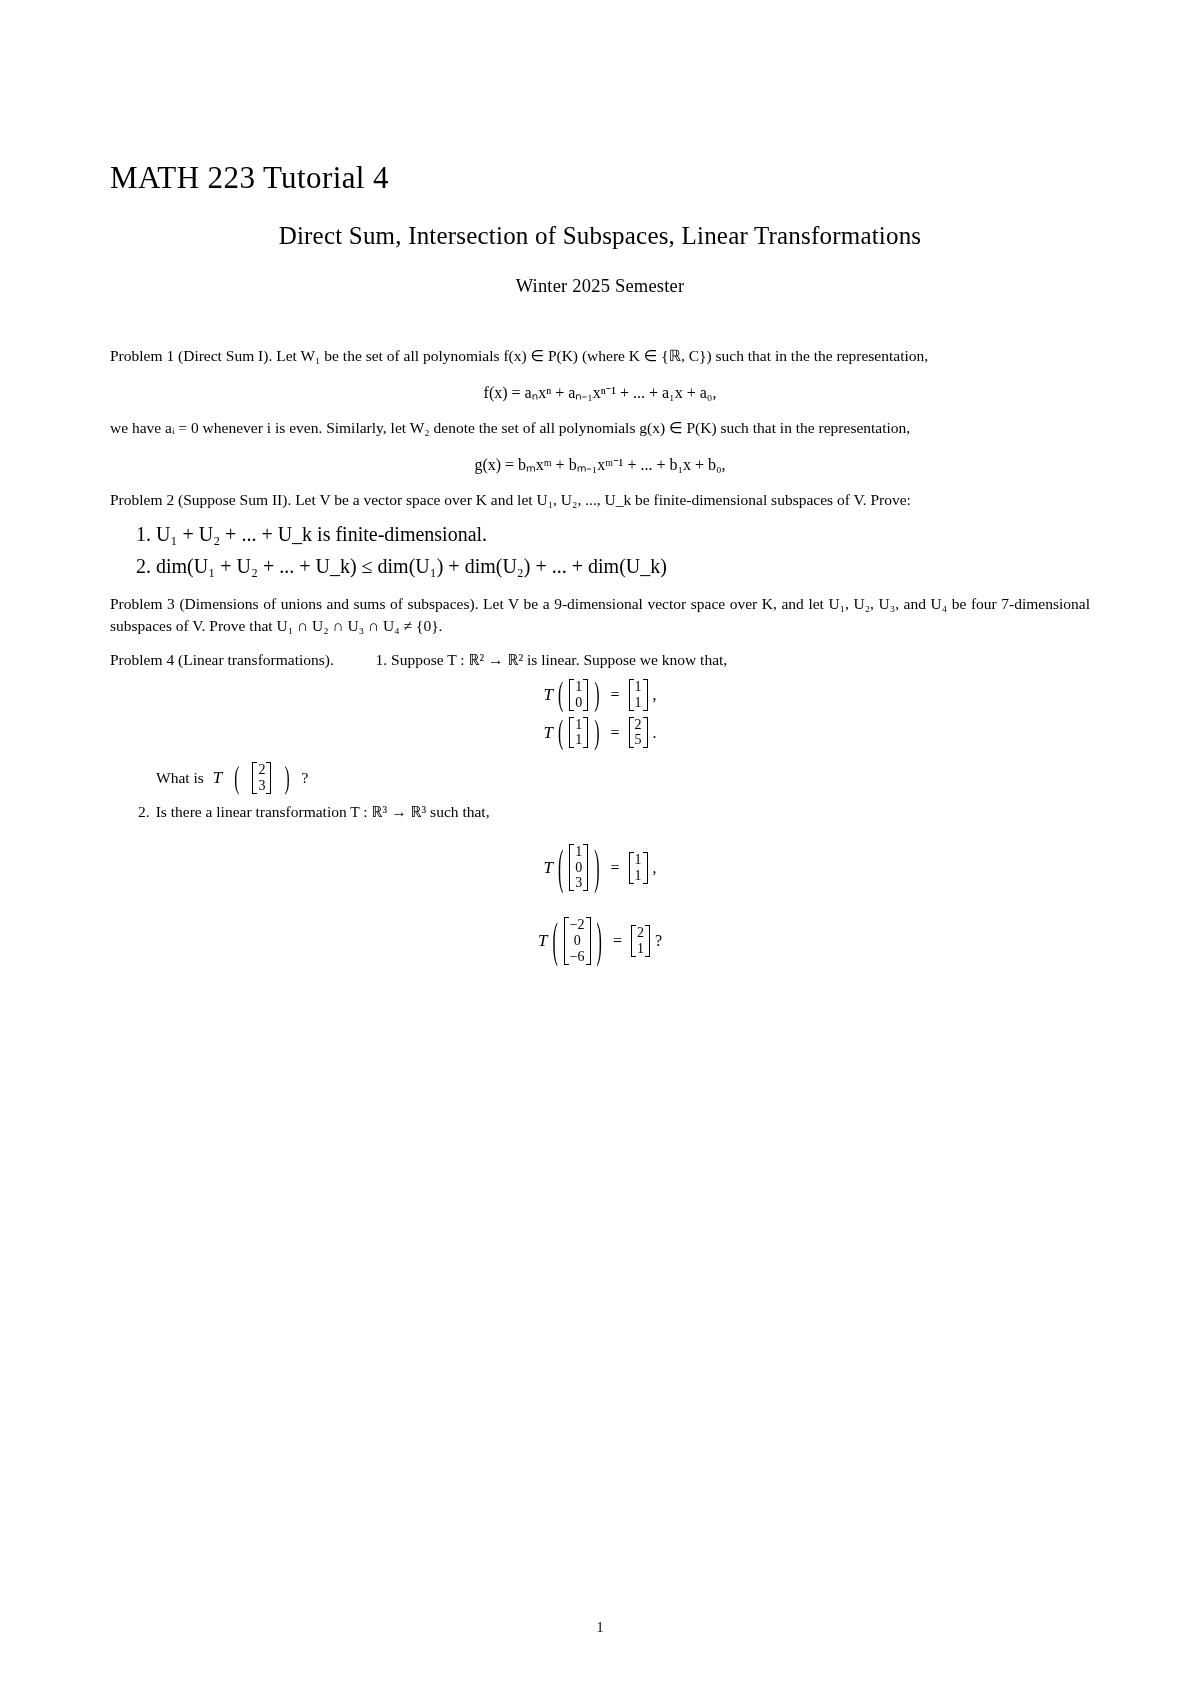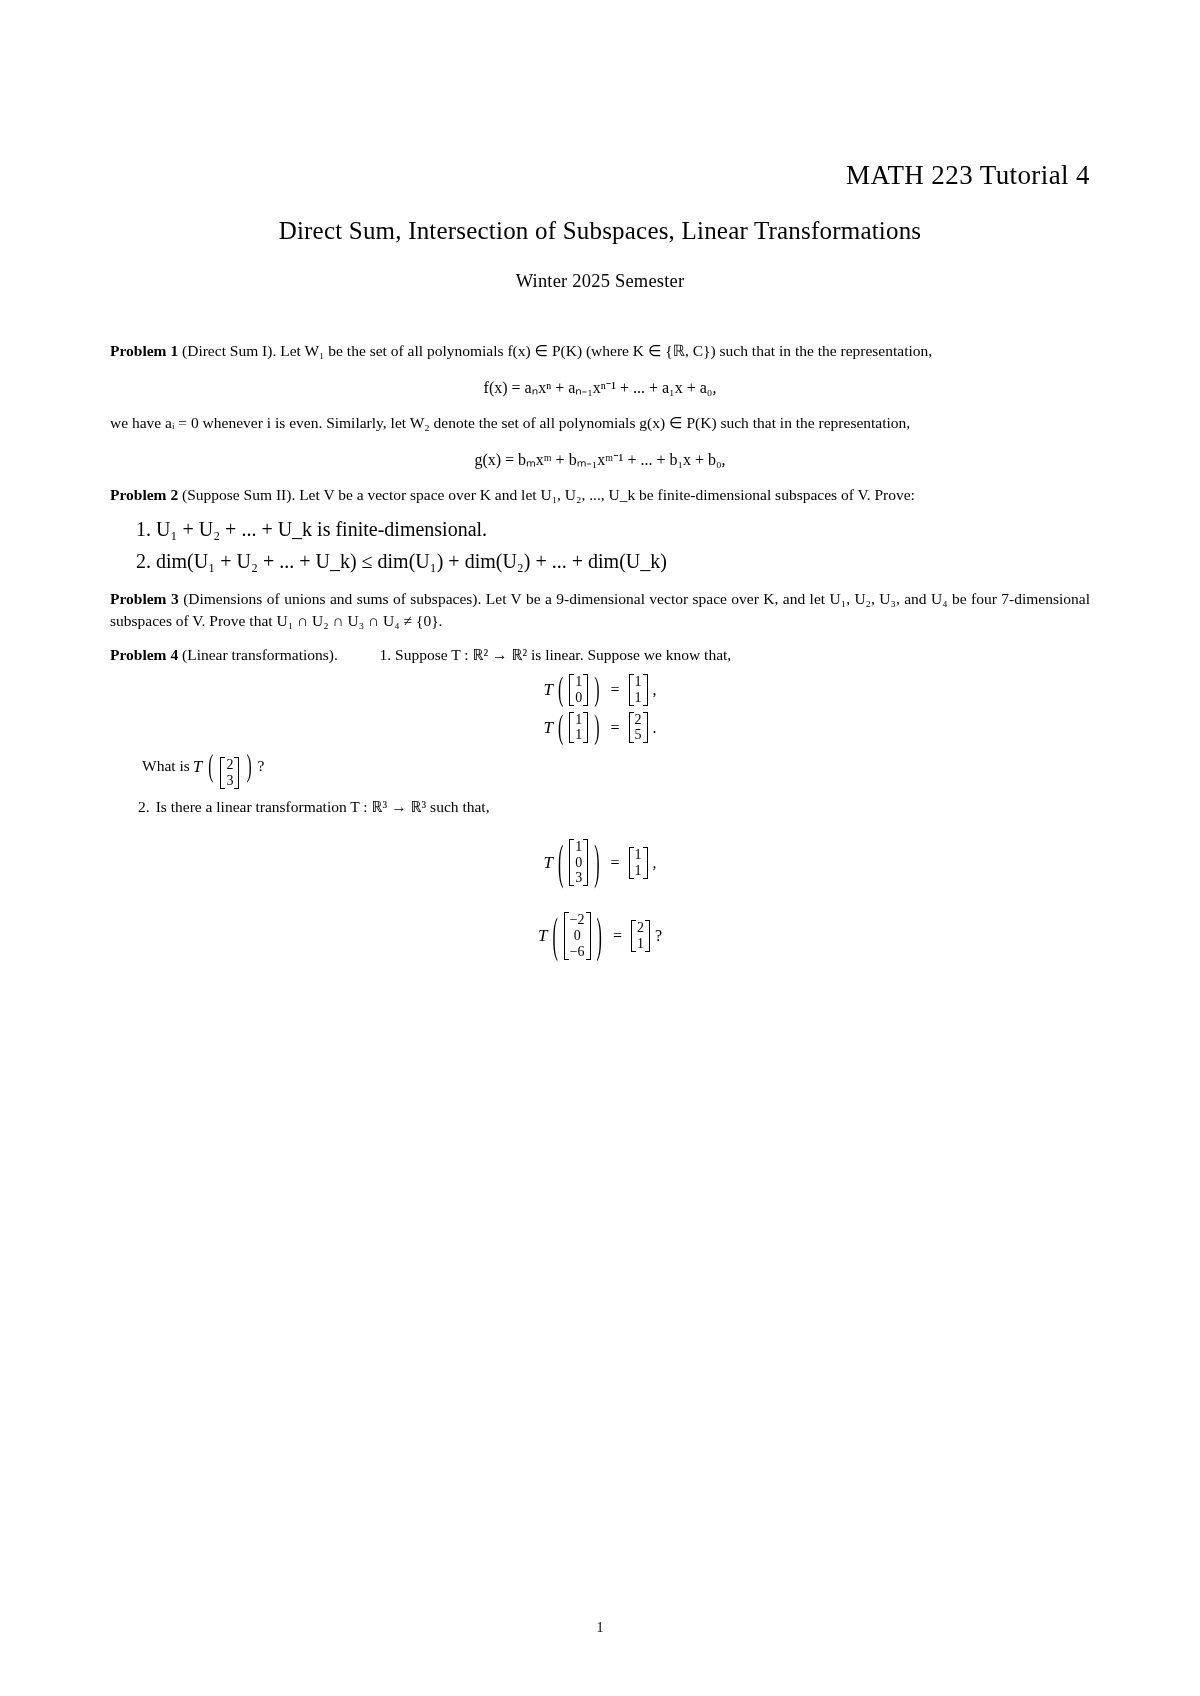--- a/index.html
+++ b/index.html
@@ -16,22 +16,22 @@
     overflow: hidden;
   }
   .page {
     width: 1200px;
     height: 1696px;
     box-sizing: border-box;
     padding: 160px 110px 40px 110px;
     position: relative;
   }
   .title {
-    text-align: right;
-    font-size: 27px;
+    text-align: left;
+    font-size: 31px;
     letter-spacing: 0.4px;
     margin: 0 0 26px 0;
     font-weight: normal;
   }
   .subtitle {
     text-align: center;
     font-size: 25px;
     margin: 0 0 26px 0;
     letter-spacing: 0.2px;
   }
@@ -41,21 +41,21 @@
     margin: 0 0 48px 0;
     letter-spacing: 0.2px;
   }
   .para {
     font-size: 15.5px;
     line-height: 1.42;
     text-align: justify;
     margin: 0 0 12px 0;
   }
   .para.tight { margin-bottom: 8px; }
-  .pname { font-weight: bold; }
+  .pname { font-weight: normal; }
   .eq {
     text-align: center;
     font-size: 16px;
     margin: 14px 0 14px 0;
     font-style: normal;
   }
   .enum {
     margin: 6px 0 12px 0;
     padding-left: 46px;
     font-size: 20px;
@@ -101,24 +101,24 @@
     transform: scaleY(3.0);
     transform-origin: center;
     margin: 0 3px;
   }
   .tline { display: flex; align-items: center; justify-content: center; gap: 2px; margin: 6px 0;}
   .Tsym { font-style: italic; font-size: 17px; }
   .eqsign { font-size: 16px; margin: 0 6px; }
   .tail { font-size: 16px; margin-left: 2px; }
   .whatis {
     font-size: 15.5px;
-    margin: 14px 0 6px 32px;
+    margin: 14px 0 6px 46px;
     display: flex;
-    align-items: flex-start;
-    gap: 3px;
+    align-items: center;
+    gap: 9px;
   }
   .q2line {
     font-size: 15.5px;
     margin: 0 0 0 28px;
     display: flex;
     align-items: baseline;
     gap: 6px;
   }
   .pagenum {
     position: absolute;

